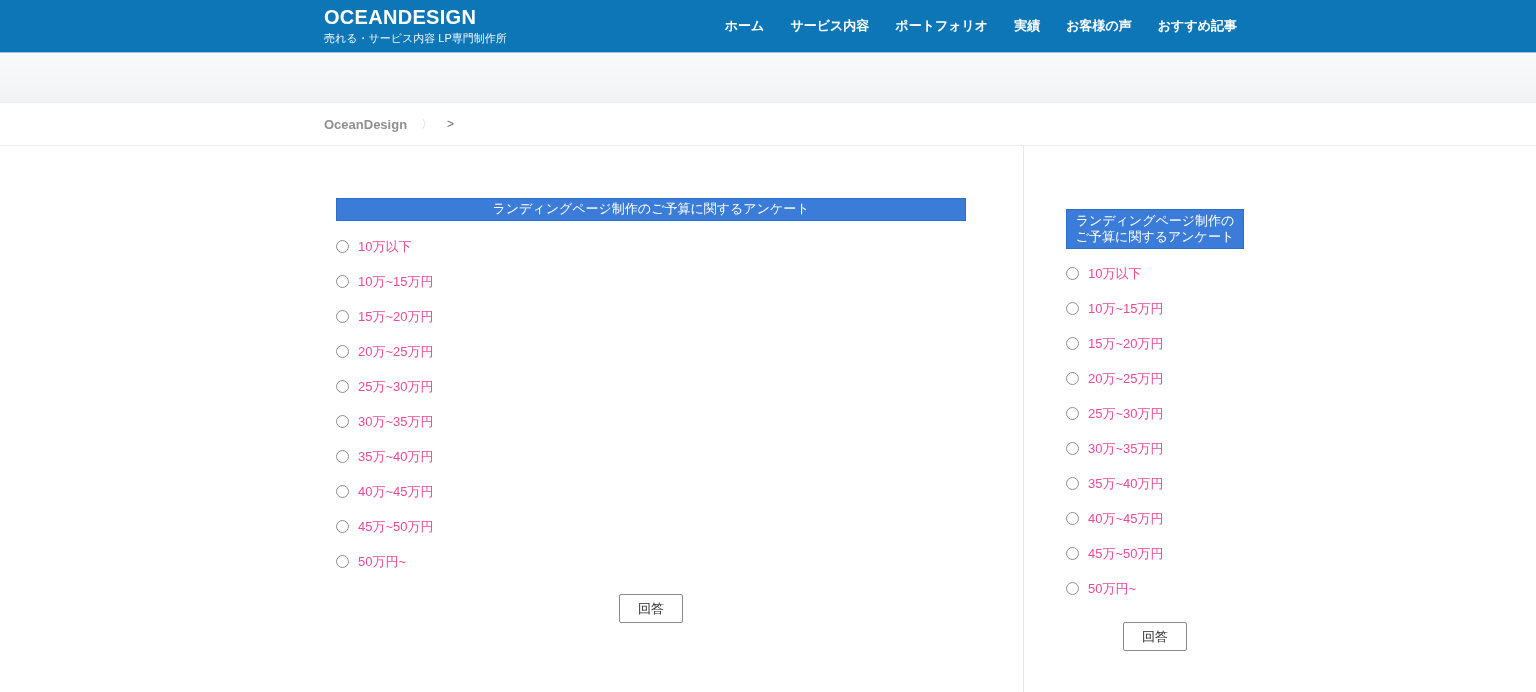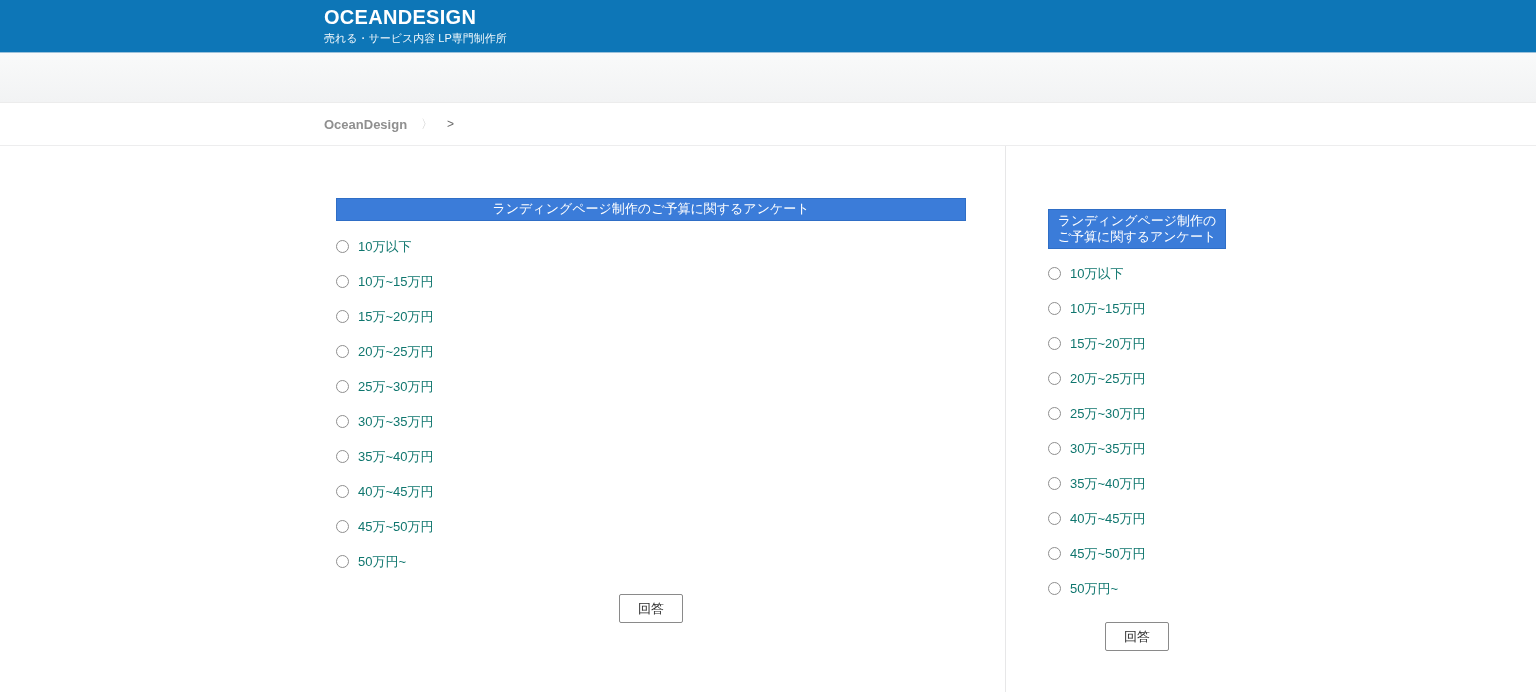--- a/index.html
+++ b/index.html
@@ -35,21 +35,21 @@
   .breadcrumb-bar {
     height: 43px; background: #fff; border-bottom: 1px solid #ededee;
     display: flex; align-items: center; padding-left: 324px;
   }
   .breadcrumb { display: flex; align-items: center; gap: 14px; }
   .breadcrumb-home { color: #8f8f8f; font-size: 13px; font-weight: bold; text-decoration: none; cursor: pointer; }
   .crumb-sep { color: #c9c9c9; font-size: 12px; }
   .crumb-current { color: #6a6a6a; font-size: 12px; }
 
   
-  .content { display: flex; align-items: stretch; min-height: 546px; }
+  .content { display: flex; align-items: stretch; min-height: 546px; gap: 18px; }
   .main-col { margin-left: 336px; width: 630px; padding-top: 52px; }
   .side-col {
     margin-left: 39px; border-left: 1px solid #e7e7e8;
     padding-left: 42px; padding-top: 63px; width: 221px;
   }
 
   
   .survey-banner {
     background: #3b7cd9; border: 1px solid #2f6ec6; color: #ffffff;
     font-size: 13px; text-align: center;
@@ -57,39 +57,53 @@
   .main-col .survey-banner { height: 23px; line-height: 20px; }
   .side-col .survey-banner { width: 178px; padding: 3px 2px 4px; line-height: 1.2; }
 
   .option-list { margin-top: 8px; }
   .side-col .option-list { margin-top: 7px; }
   .option-row { display: flex; align-items: center; height: 35px; cursor: pointer; }
   .radio-circle {
     width: 13px; height: 13px; border: 1px solid #8f8f8f; border-radius: 50%;
     background: #fff; margin-right: 9px; flex: none;
   }
-  .option-label { font-size: 13px; color: #0f766e; }
+  .option-label { font-size: 13px; color: #ec4899; }
 
   .btn-row { text-align: center; margin-top: 15px; }
   .side-col .btn-row { margin-top: 16px; width: 178px; }
   .answer-btn {
     font-family: inherit; font-size: 13px; color: #2b2b2b; background: #ffffff;
     border: 1px solid #8a8a8a; border-radius: 2px; padding: 7px 18px; line-height: 1;
     cursor: pointer;
   }
 </style>
 </head>
 <body>
 
 <header class="site-header">
   <div class="header-inner">
     <div class="logo">
       <div class="logo-title">OCEANDESIGN</div>
       <div class="logo-tagline">売れる・サービス内容 LP専門制作所</div>
     </div>
+    <nav class="main-nav">
+
+        <a class="nav-item">ホーム</a>
+
+        <a class="nav-item">サービス内容</a>
+
+        <a class="nav-item">ポートフォリオ</a>
+
+        <a class="nav-item">実績</a>
+
+        <a class="nav-item">お客様の声</a>
+
+        <a class="nav-item">おすすめ記事</a>
+      </nav>
   </div>
 </header>
 
 <div class="gray-band"></div>
 
 <div class="breadcrumb-bar">
   <div class="breadcrumb">
     <a class="breadcrumb-home">OceanDesign</a>
     <span class="crumb-sep">〉</span>
     <span class="crumb-current">&gt;</span>

